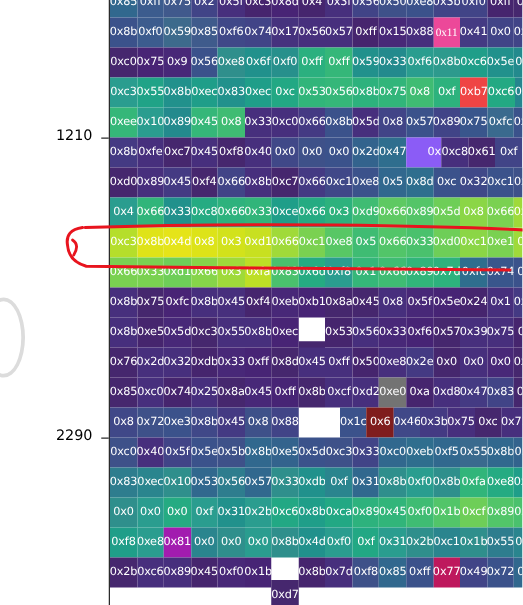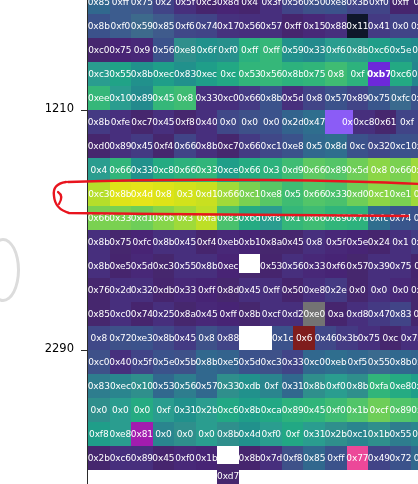--- a/index.html
+++ b/index.html
@@ -81,21 +81,21 @@
         <div class="hm-cell" style="background: rgb(61, 106, 140); flex-basis: 21.55px; width: 21.55px;">0x59</div>
         <div class="hm-cell" style="background: rgb(63, 91, 140); flex-basis: 21.55px; width: 21.55px;">0x85</div>
         <div class="hm-cell" style="background: rgb(64, 72, 136); flex-basis: 21.55px; width: 21.55px;">0xf6</div>
         <div class="hm-cell" style="background: rgb(65, 68, 135); flex-basis: 21.55px; width: 21.55px;">0x74</div>
         <div class="hm-cell" style="background: rgb(70, 50, 126); flex-basis: 21.55px; width: 21.55px;">0x17</div>
         <div class="hm-cell" style="background: rgb(71, 47, 125); flex-basis: 21.55px; width: 21.55px;">0x56</div>
         <div class="hm-cell" style="background: rgb(71, 47, 125); flex-basis: 21.55px; width: 21.55px;">0x57</div>
         <div class="hm-cell" style="background: rgb(70, 37, 110); flex-basis: 21.55px; width: 21.55px;">0xff</div>
         <div class="hm-cell" style="background: rgb(72, 40, 120); flex-basis: 21.55px; width: 21.55px;">0x15</div>
         <div class="hm-cell" style="background: rgb(71, 47, 125); flex-basis: 21.55px; width: 21.55px;">0x88</div>
-        <div class="hm-cell" style="background: #0f172a; flex-basis: 21.55px; width: 21.55px;">0x11</div>
+        <div class="hm-cell" style="background: #ec4899; flex-basis: 21.55px; width: 21.55px; font-family: Liberation Serif, serif;">0x11</div>
         <div class="hm-cell" style="background: rgb(68, 58, 131); flex-basis: 21.55px; width: 21.55px;">0x41</div>
         <div class="hm-cell" style="background: rgb(65, 68, 135); flex-basis: 21.55px; width: 21.55px;">0x0</div>
         <div class="hm-cell" style="background: rgb(65, 68, 135); flex-basis: 21.55px; width: 21.55px;">0x85</div>
       </div>
       <div class="hm-row" style="top: 38px;">
         <div class="hm-cell" style="background: rgb(70, 39, 110); flex-basis: 21.55px; width: 21.55px;">0xc0</div>
         <div class="hm-cell" style="background: rgb(72, 36, 117); flex-basis: 21.55px; width: 21.55px;">0x75</div>
         <div class="hm-cell" style="background: rgb(72, 40, 120); flex-basis: 21.55px; width: 21.55px;">0x9</div>
         <div class="hm-cell" style="background: rgb(59, 82, 139); flex-basis: 21.55px; width: 21.55px;">0x56</div>
         <div class="hm-cell" style="background: rgb(47, 143, 140); flex-basis: 21.55px; width: 21.55px;">0xe8</div>
@@ -118,21 +118,21 @@
         <div class="hm-cell" style="background: rgb(31, 158, 137); flex-basis: 21.55px; width: 21.55px;">0xec</div>
         <div class="hm-cell" style="background: rgb(33, 145, 140); flex-basis: 21.55px; width: 21.55px;">0x83</div>
         <div class="hm-cell" style="background: rgb(31, 158, 137); flex-basis: 21.55px; width: 21.55px;">0xec</div>
         <div class="hm-cell" style="background: rgb(34, 168, 132); flex-basis: 21.55px; width: 21.55px;">0xc</div>
         <div class="hm-cell" style="background: rgb(49, 181, 122); flex-basis: 21.55px; width: 21.55px;">0x53</div>
         <div class="hm-cell" style="background: rgb(53, 183, 121); flex-basis: 21.55px; width: 21.55px;">0x56</div>
         <div class="hm-cell" style="background: rgb(45, 178, 125); flex-basis: 21.55px; width: 21.55px;">0x8b</div>
         <div class="hm-cell" style="background: rgb(49, 181, 122); flex-basis: 21.55px; width: 21.55px;">0x75</div>
         <div class="hm-cell" style="background: rgb(63, 188, 115); flex-basis: 21.55px; width: 21.55px;">0x8</div>
         <div class="hm-cell" style="background: rgb(45, 178, 125); flex-basis: 21.55px; width: 21.55px;">0xf</div>
-        <div class="hm-cell" style="background: #6d28d9; flex-basis: 21.55px; width: 22px; font-weight: bold;">0xb7</div>
+        <div class="hm-cell" style="background: #ef4444; flex-basis: 21.55px; width: 22px;">0xb7</div>
         <div class="hm-cell" style="background: rgb(35, 169, 131); flex-basis: 21.55px; width: 21.55px;">0xc6</div>
         <div class="hm-cell" style="background: rgb(37, 133, 142); flex-basis: 21.55px; width: 21.55px;">0xc1</div>
       </div>
       <div class="hm-row" style="top: 86px;">
         <div class="hm-cell" style="background: rgb(53, 183, 121); flex-basis: 21.55px; width: 21.55px;">0xee</div>
         <div class="hm-cell" style="background: rgb(42, 157, 143); flex-basis: 21.55px; width: 21.55px;">0x10</div>
         <div class="hm-cell" style="background: rgb(35, 138, 141); flex-basis: 21.55px; width: 21.55px;">0x89</div>
         <div class="hm-cell" style="background: rgb(53, 183, 121); flex-basis: 21.55px; width: 21.55px;">0x45</div>
         <div class="hm-cell" style="background: rgb(63, 188, 115); flex-basis: 21.55px; width: 21.55px;">0x8</div>
         <div class="hm-cell" style="background: rgb(71, 47, 125); flex-basis: 21.55px; width: 21.55px;">0x33</div>
@@ -405,21 +405,21 @@
         <div class="hm-cell" style="background: rgb(71, 47, 125); flex-basis: 21.55px; width: 21.55px;">0x89</div>
         <div class="hm-cell" style="background: rgb(70, 37, 110); flex-basis: 21.55px; width: 21.55px;">0x45</div>
         <div class="hm-cell" style="background: rgb(72, 40, 120); flex-basis: 21.55px; width: 21.55px;">0xf0</div>
         <div class="hm-cell" style="background: rgb(71, 36, 117); flex-basis: 21.55px; width: 21.55px;">0x1b</div>
         <div class="hm-cell" style="background: rgb(70, 39, 110); flex-basis: 21.55px; width: 21.55px; margin-top: 18px;">0xd7</div>
         <div class="hm-cell" style="background: rgb(70, 37, 110); flex-basis: 21.55px; width: 21.55px;">0x8b</div>
         <div class="hm-cell" style="background: rgb(71, 47, 125); flex-basis: 21.55px; width: 21.55px;">0x7d</div>
         <div class="hm-cell" style="background: rgb(62, 81, 137); flex-basis: 21.55px; width: 21.55px;">0xf8</div>
         <div class="hm-cell" style="background: rgb(49, 104, 142); flex-basis: 21.55px; width: 21.55px;">0x85</div>
         <div class="hm-cell" style="background: rgb(59, 82, 139); flex-basis: 21.55px; width: 21.55px;">0xff</div>
-        <div class="hm-cell" style="background: #ec4899; flex-basis: 21.55px; width: 21.55px;">0x77</div>
+        <div class="hm-cell" style="background: #be185d; flex-basis: 21.55px; width: 21.55px;">0x77</div>
         <div class="hm-cell" style="background: rgb(65, 68, 135); flex-basis: 21.55px; width: 21.55px;">0x49</div>
         <div class="hm-cell" style="background: rgb(59, 82, 139); flex-basis: 21.55px; width: 21.55px;">0x72</div>
         <div class="hm-cell" style="background: rgb(49, 104, 142); flex-basis: 21.55px; width: 21.55px;">0x5</div>
       </div>
     </div>
 
   <div id="axis-spine"></div>
   <div id="yticks">
       <div class="ytick" style="top: 110px;"></div>
       <div class="ylabel" style="top: 103px; left: 0px; width: 74px;">1210</div>

